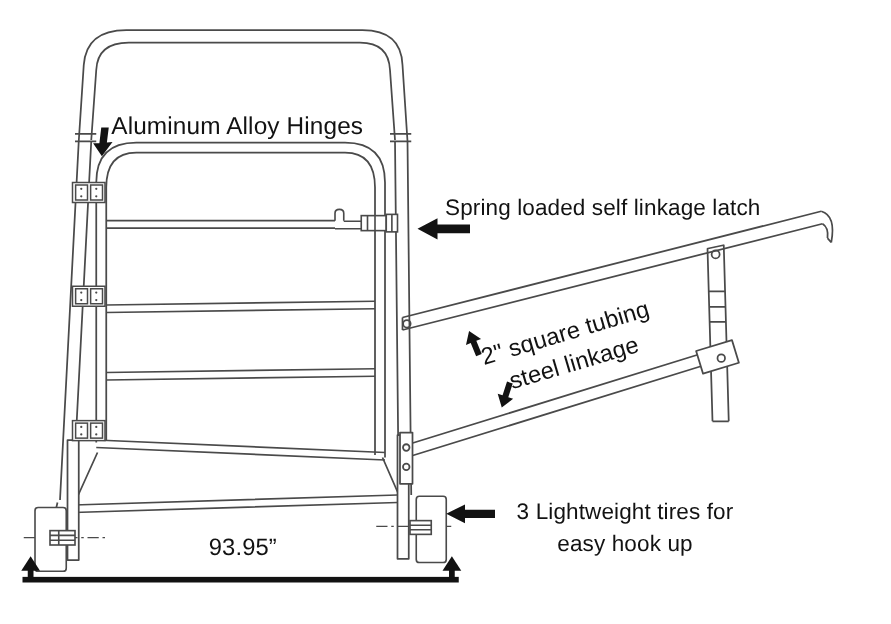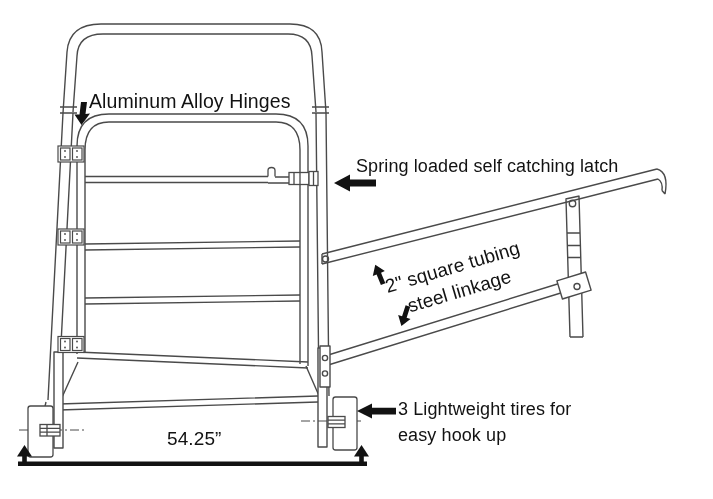--- a/index.html
+++ b/index.html
@@ -17,21 +17,21 @@
     position:absolute;color:var(--text);white-space:nowrap;
     line-height:1.25;letter-spacing:0.1px;
   }
   .label-hinges{left:89px;top:89px;font-size:19.5px;}
   .label-latch{left:356px;top:155px;font-size:18px;}
   .label-tubing{
     left:372px;top:254px;width:168px;font-size:19px;text-align:center;
     line-height:1.33;transform:rotate(-16.5deg);transform-origin:50% 50%;
   }
   .label-dimension{left:167px;top:427px;font-size:19px;}
-  .label-tires{left:398px;top:396px;width:204px;font-size:18px;line-height:1.45;}
+  .label-tires{left:398px;top:396px;width:204px;font-size:18px;text-align:center;line-height:1.45;}
 </style>
 </head>
 <body>
 
 <div class="stage">
 
   <svg width="713" height="499" viewBox="0 0 713 499">
 
     <g fill="none" stroke="var(--line)" stroke-width="1.4" stroke-linejoin="round">
       <path d="M63,113 L67,52 Q69,24 101,24 L290,24 Q321,24 322,52 L326,113"></path>
@@ -155,27 +155,27 @@
         <path d="M0,-10 L6.5,-0.5 L2.4,-0.5 L2.4,11 L-2.4,11 L-2.4,-0.5 L-6.5,-0.5 Z"></path>
       </g>
       <g transform="translate(404.5,316.5) rotate(18)">
         <path d="M0,10 L6.5,0.5 L2.4,0.5 L2.4,-11 L-2.4,-11 L-2.4,0.5 L-6.5,0.5 Z"></path>
       </g>
     </g>
   </svg>
 
   <div class="label label-hinges">Aluminum Alloy Hinges</div>
 
-  <div class="label label-latch">Spring loaded self catching latch</div>
+  <div class="label label-latch">Spring loaded self linkage latch</div>
 
   <div class="label label-tubing">
     <div>2" square tubing</div>
     <div>steel linkage</div>
   </div>
 
-  <div class="label label-dimension">54.25”</div>
+  <div class="label label-dimension">93.95”</div>
 
   <div class="label label-tires">
     <div>3 Lightweight tires for</div>
     <div>easy hook up</div>
   </div>
 
 </div>
 
 </body></html>

